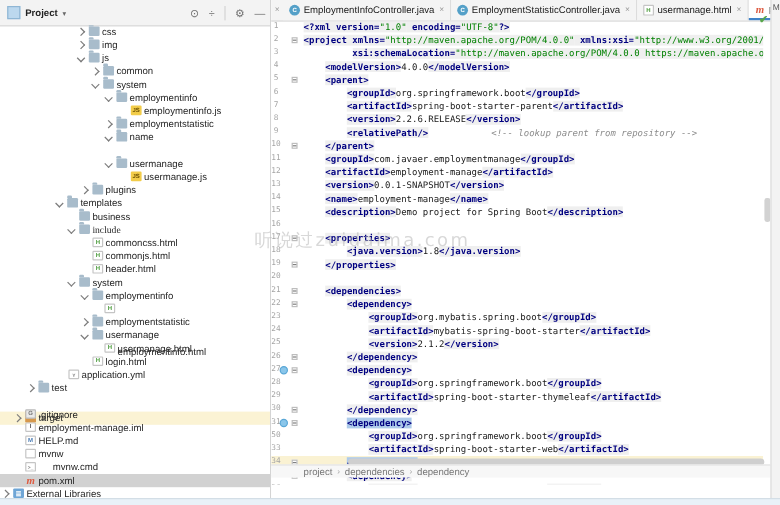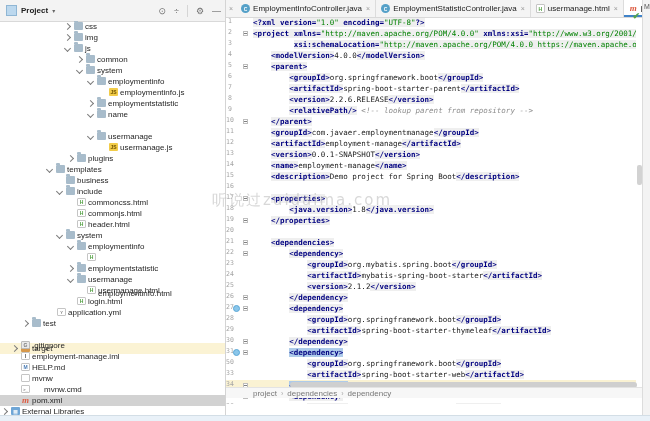--- a/index.html
+++ b/index.html
@@ -64,21 +64,21 @@
   .gi .dot{position:absolute;left:1px;top:2px;width:7px;height:7px;border-radius:50%;
       background:#8ac6ea;border:1px solid #5aa7d6;box-sizing:border-box;}
   .fd{width:9px;flex:none;position:relative;}
   .fd .sq{position:absolute;left:2px;top:3px;width:5px;height:5px;border:1px solid #bdbdbd;background:#fff;box-sizing:border-box;}
   .fd .sq:after{content:"";position:absolute;left:0px;top:1px;width:3px;height:1px;background:#808080;}
   pre.ct{display:inline-block;margin:0 0 0 3px;font:7.5px "DejaVu Sans Mono",monospace;
       white-space:pre;line-height:11px;}
   .seg-tag{color:#000080;font-weight:bold;background:#efefef;}
   .seg-val{color:#008000;background:#efefef;}
   .seg-txt{color:#1a1a1a;}
-  .seg-com{color:#8c8c8c;font-style:italic;}
+  .seg-com{color:#8c8c8c;font-style:italic;padding-left:48px;}
   .seg-sp{}
   .sel{background:#aecbea !important;}
   
   #inspection-check{position:absolute;right:10px;top:11px;color:#57a64a;font-size:9px;font-weight:bold;}
   #vscroll{position:absolute;right:8px;top:165px;width:5px;height:20px;background:#d2d2d2;border-radius:2px;}
   #hscroll{position:absolute;left:64px;top:382px;width:347px;height:6px;background:#cfcfcf;border-radius:3px;}
   #breadcrumbs{position:absolute;left:0;top:387px;width:424px;height:11px;background:#f7f7f7;
       border-top:1px solid #e3e3e3;display:flex;align-items:center;padding-left:27px;box-sizing:border-box;color:#777;}
   #breadcrumbs .bc-sep{margin:0 4px;color:#aaa;font-size:7px;}
   
@@ -170,21 +170,21 @@
         </div>
         <div class="trow" style="top: 143px;">
           <span class="chev down" style="left: 47px;"></span>
           <span class="ic ic-folder" style="left: 56px;"></span>
           <span class="lbl" style="left: 67px;">templates</span>
         </div>
         <div class="trow" style="top: 154px;">
           <span class="ic ic-folder" style="left: 66px;"></span>
           <span class="lbl" style="left: 77px;">business</span>
         </div>
-        <div class="trow" style="top: 165px;">
+        <div class="trow" style="top: 165px; font-family: Liberation Serif, serif;">
           <span class="chev down" style="left: 57px;"></span>
           <span class="ic ic-folder" style="left: 66px;"></span>
           <span class="lbl" style="left: 77px;">include</span>
         </div>
         <div class="trow" style="top: 176px;">
           <span class="ic ic-html" style="left: 77px;">H</span>
           <span class="lbl" style="left: 88px;">commoncss.html</span>
         </div>
         <div class="trow" style="top: 187px;">
           <span class="ic ic-html" style="left: 77px;">H</span>

